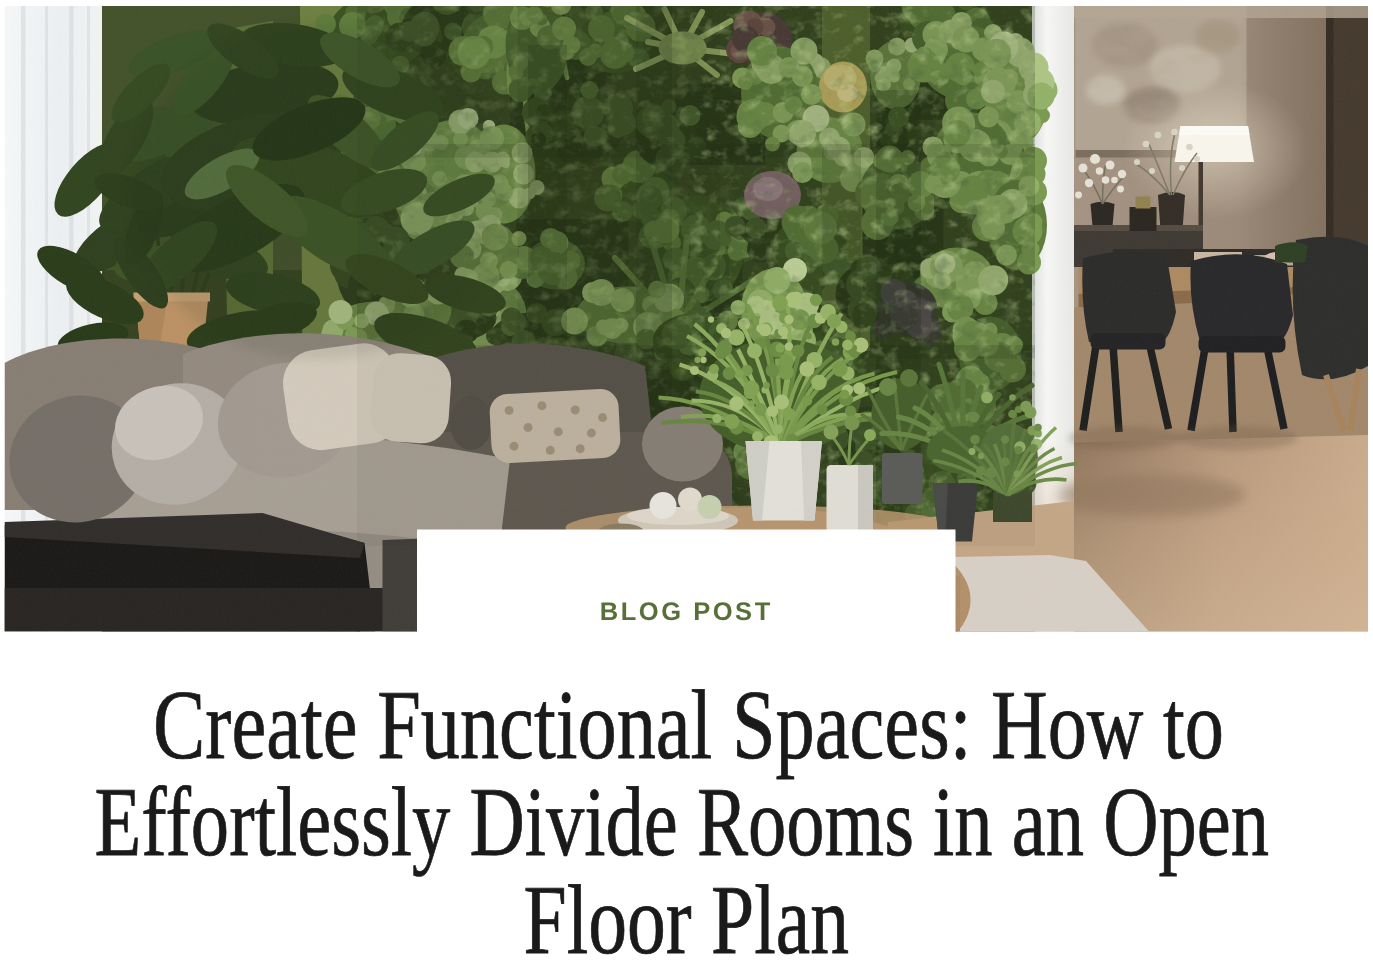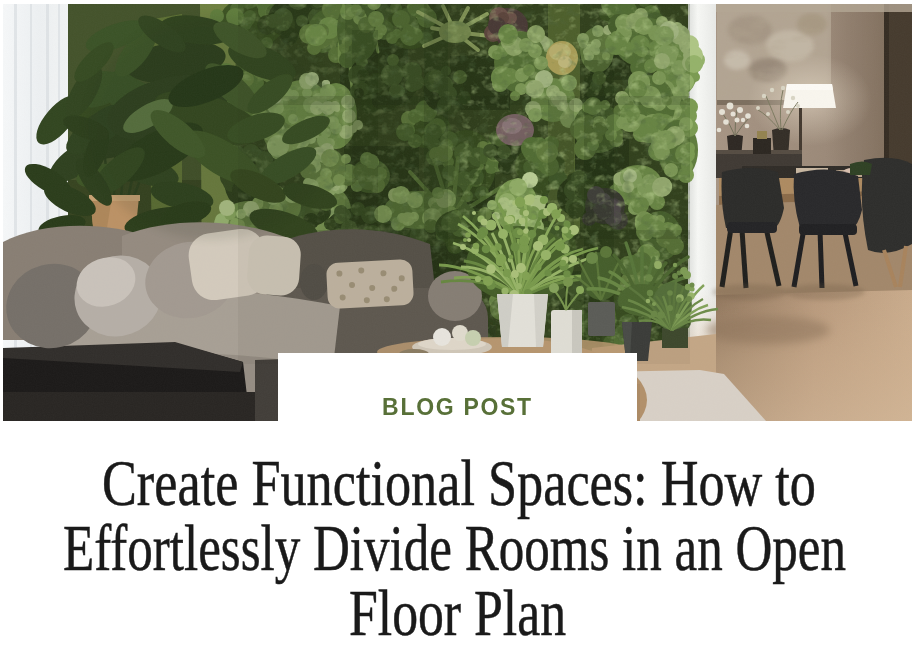--- a/index.html
+++ b/index.html
@@ -2,21 +2,21 @@
 <html><head>
 <meta charset="utf-8">
 <style>
   html,body{margin:0;padding:0;background:#ffffff;}
   body{width:915px;height:647px;position:relative;overflow:hidden;
        font-family:"Liberation Sans", sans-serif;}
   .photo{position:absolute;left:3px;top:4px;width:909px;height:417px;}
   .labelbox{position:absolute;left:278px;top:353px;width:359px;height:78px;
             background:#ffffff;display:flex;align-items:center;justify-content:center;}
   .labelbox span{font-family:"Liberation Sans",sans-serif;font-weight:bold;
-       font-size:23px;letter-spacing:1.7px;color:#587038;margin-top:31px;}
+       font-size:17px;letter-spacing:1.7px;color:#587038;margin-top:31px;}
   .headline{position:absolute;left:0;top:440px;width:915px;height:207px;}
 </style>
 </head>
 <body>
 
 <svg class="photo" viewBox="3 4 909 417" xmlns="http://www.w3.org/2000/svg">
   <defs>
     <linearGradient id="floorg" x1="0" y1="0" x2="1" y2="0">
       <stop offset="0" stop-color="#8d735a"></stop>
       <stop offset="0.5" stop-color="#b6977a"></stop>

